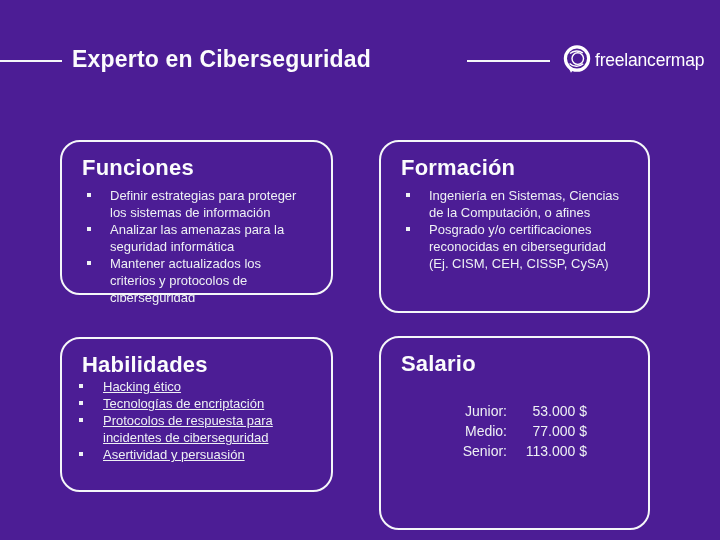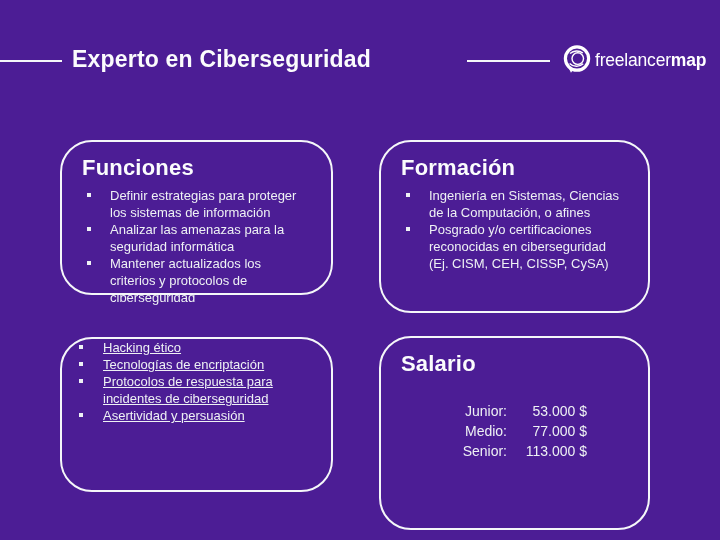--- a/index.html
+++ b/index.html
@@ -48,26 +48,26 @@
   }
   .logo-icon { width: 34px; height: 34px; display: block; }
   .brand {
     font-size: 17.5px;
     color: #ffffff;
     letter-spacing: -0.2px;
     white-space: nowrap;
     margin-left: 1px;
   }
   .brand-light { font-weight: normal; }
-  .brand-bold { font-weight: bold; }
+  .brand-bold { font-weight: normal; }
   
   .box {
     position: absolute;
     border: 2px solid #f5f7f9;
-    border-radius: 32px;
+    border-radius: 20px;
     box-sizing: border-box;
   }
   .box h2 {
     margin: 13px 0 0 20px;
     font-size: 22px;
     font-weight: bold;
     color: #fbfcfd;
     letter-spacing: 0.2px;
   }
   .box-funciones   { left: 60px;  top: 140px; width: 273px; height: 155px; }
@@ -137,20 +137,21 @@
 
   <section class="box box-formacion">
     <h2>Formación</h2>
     <ul class="bullets indent-lg">
         <li>Ingeniería en Sistemas, Ciencias de la Computación, o afines</li>
         <li>Posgrado y/o certificaciones reconocidas en ciberseguridad (Ej. CISM, CEH, CISSP, CySA)</li>
       </ul>
   </section>
 
   <section class="box box-habilidades">
+    <h2>Habilidades</h2>
     <ul class="bullets indent-sm">
         <li>Hacking ético</li>
         <li>Tecnologías de encriptación</li>
         <li>Protocolos de respuesta para incidentes de ciberseguridad</li>
         <li>Asertividad y persuasión</li>
       </ul>
   </section>
 
   <section class="box box-salario">
     <h2>Salario</h2>

